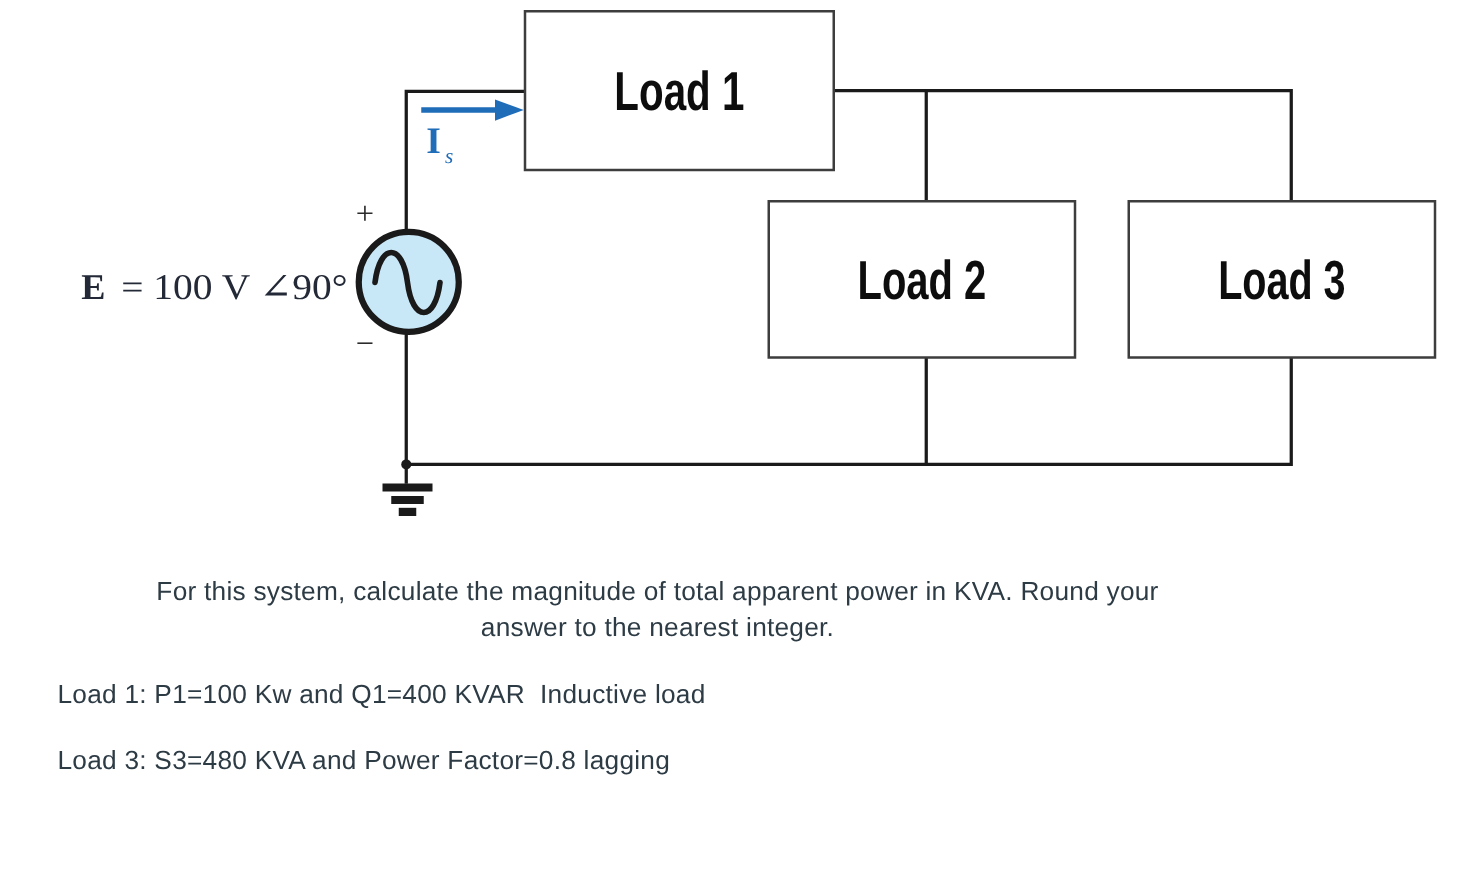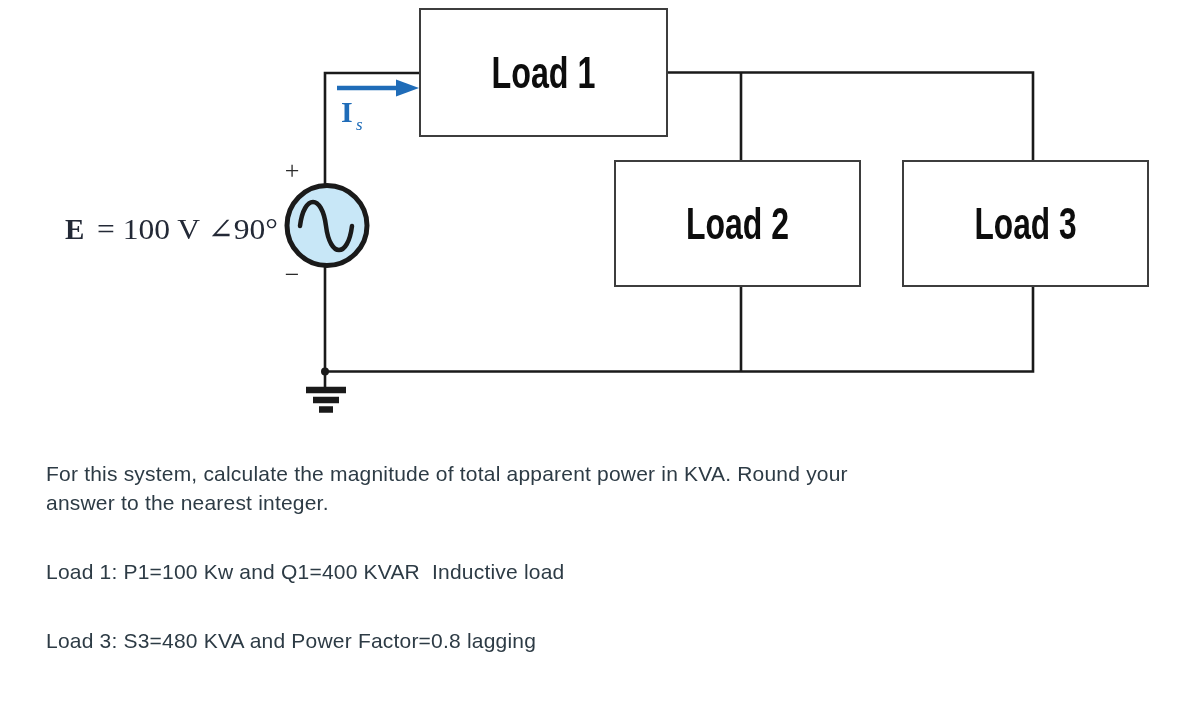--- a/index.html
+++ b/index.html
@@ -53,22 +53,22 @@
   .question {
     position: absolute;
     left: 46px;
     top: 459px;
     width: 960px;
     color: #2d3b45;
     font-size: 21px;
     line-height: 29px;
     letter-spacing: 0.2px;
   }
-  .q-prompt { white-space: pre-wrap; }
-  .q-line { white-space: pre-wrap; margin-top: 40px; }
+  .q-prompt { white-space: pre-wrap; text-align: center; }
+  .q-line { white-space: pre-wrap; margin-top: 24px; }
 </style>
 </head>
 <body>
 
 <div class="screen">
 
   <svg class="circuit-svg" viewBox="0 0 1187 445" aria-hidden="true">
 
     <path class="wire" d="M325,184 L325,73 L420,73"></path>
     <path class="wire" d="M667,72.5 L1033,72.5 L1033,161"></path>

